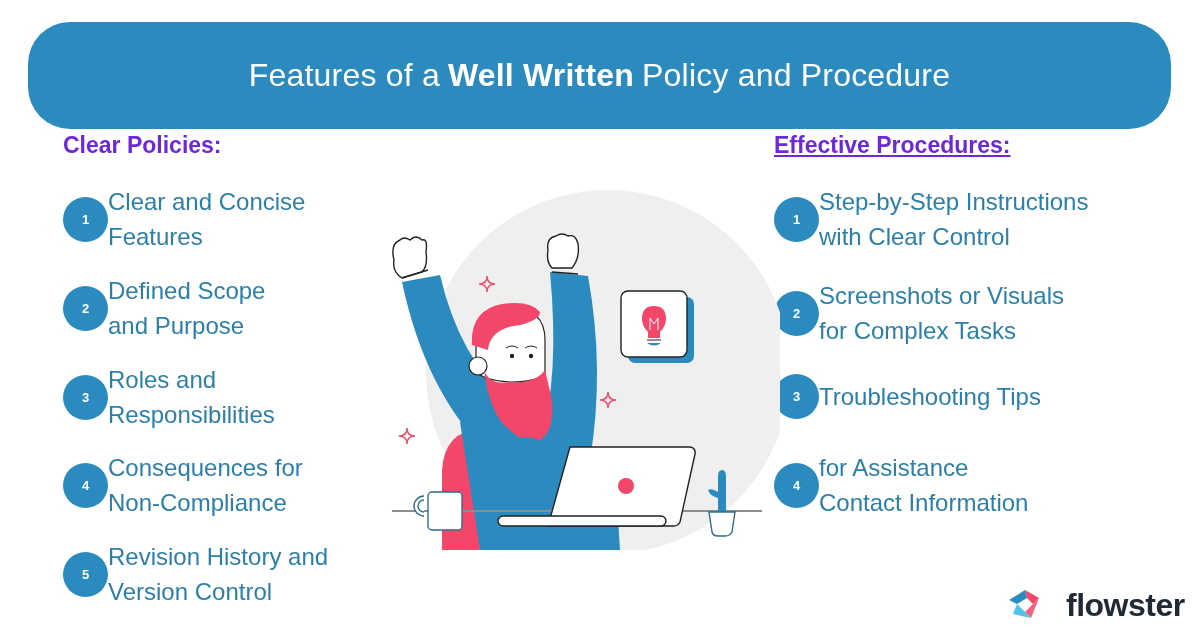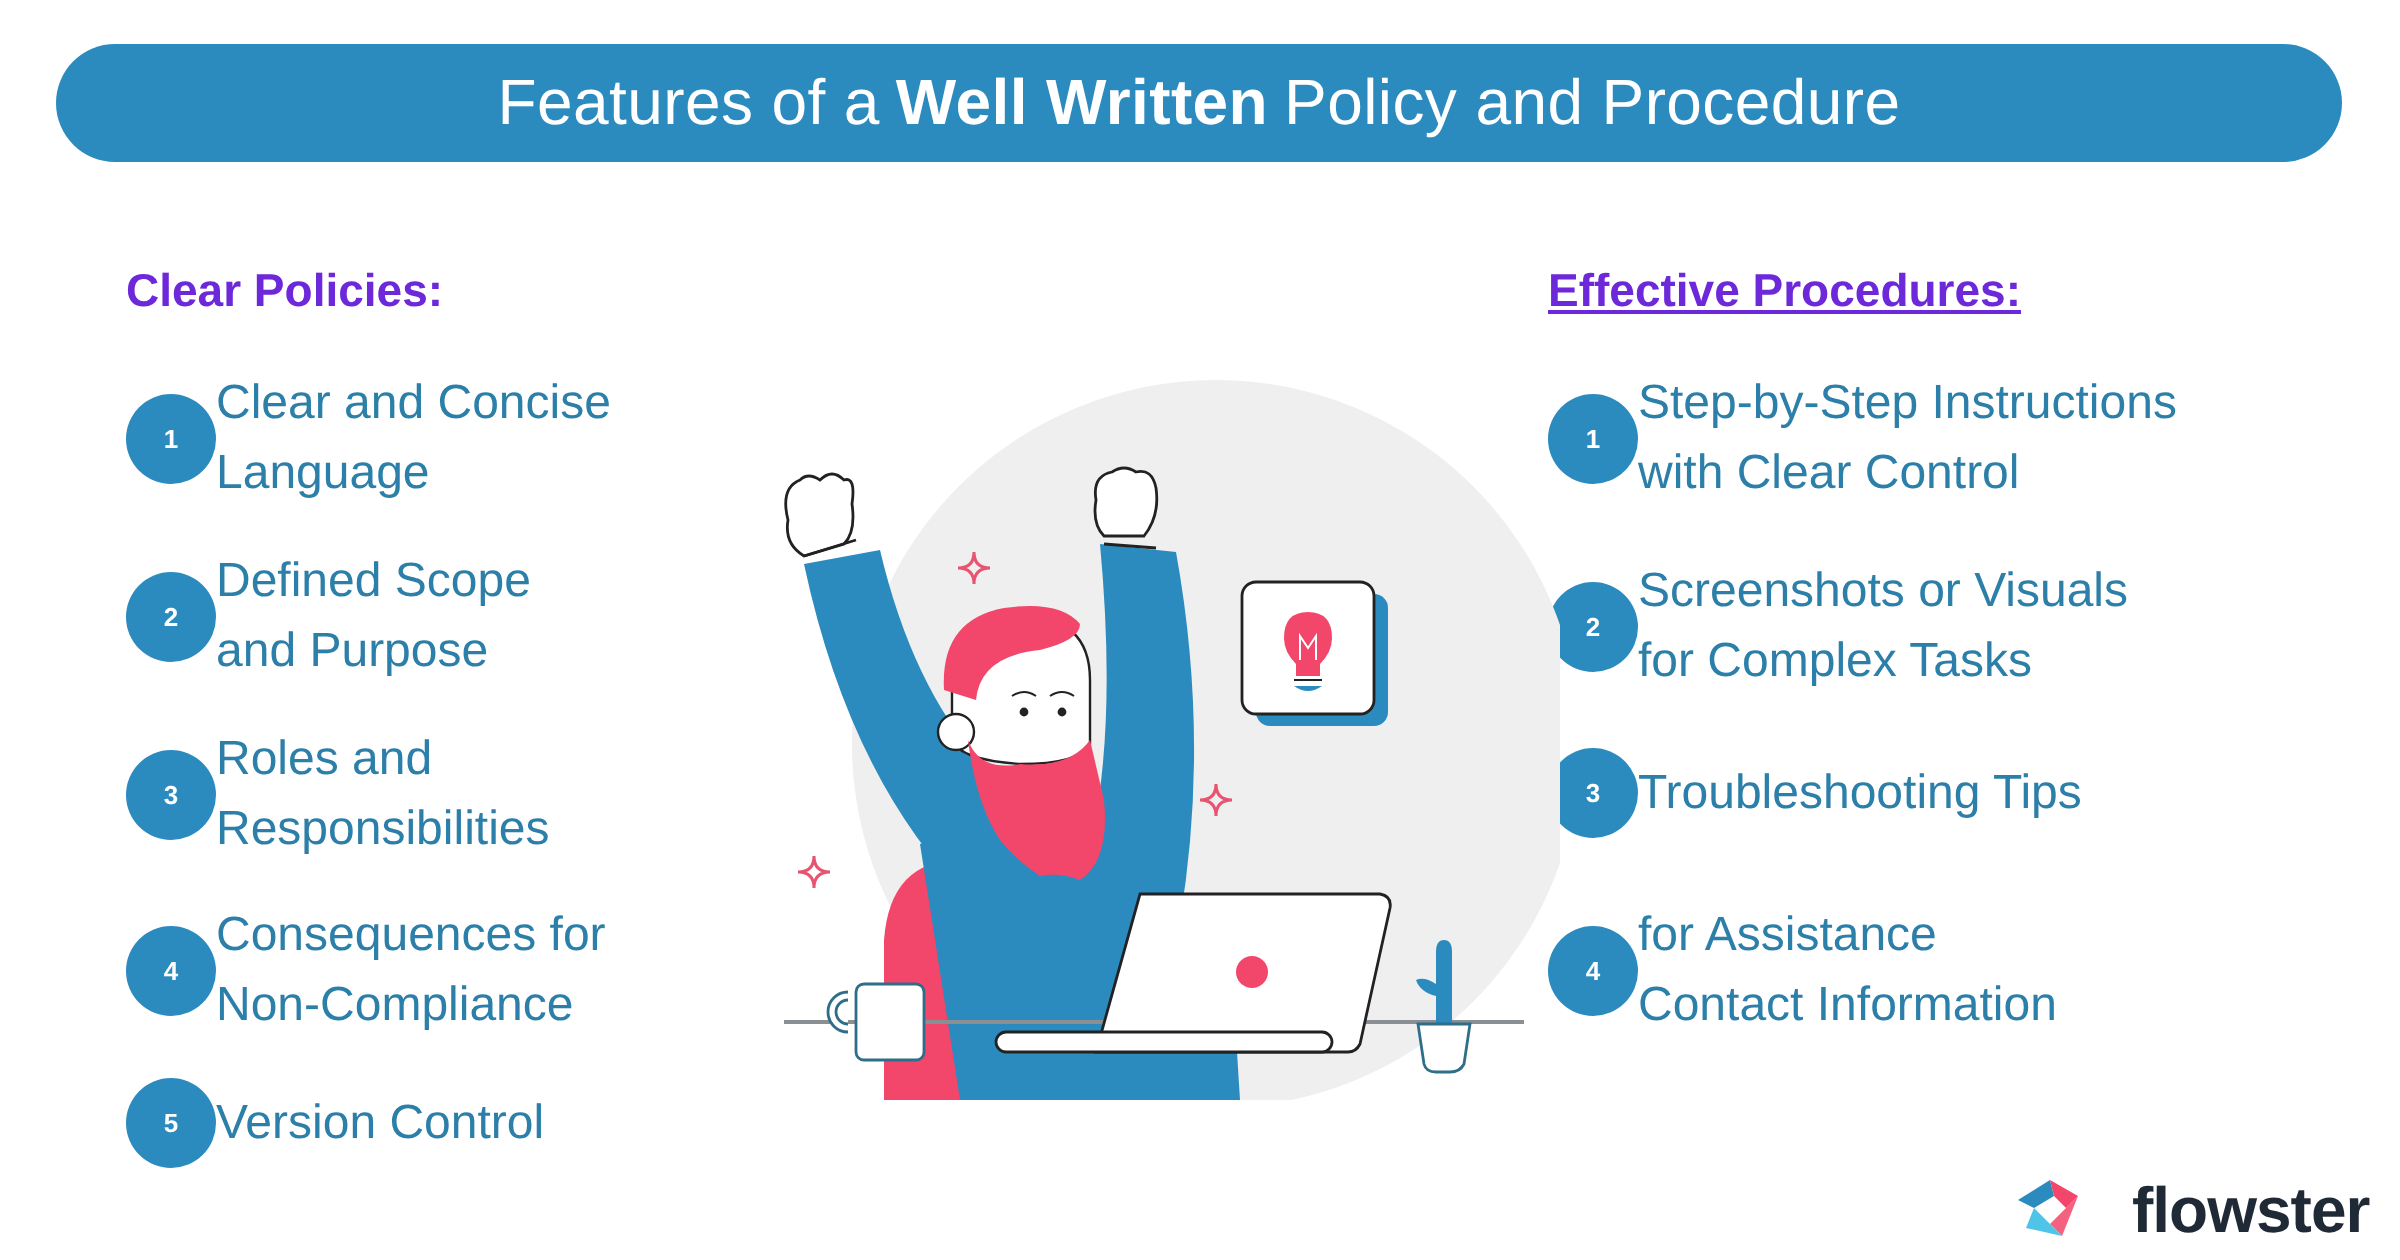--- a/index.html
+++ b/index.html
@@ -1,20 +1,20 @@
 <!DOCTYPE html>
 <html><head>
 <meta charset="utf-8">
 <style>
   * { box-sizing: border-box; margin: 0; padding: 0; }
   html, body { width: 1200px; height: 630px; overflow: hidden; background: #ffffff; }
   body { position: relative; font-family: "Liberation Sans", "DejaVu Sans", sans-serif; }
 
   .banner {
-    position: absolute; left: 28px; top: 22px; width: 1143px; height: 59px;
+    position: absolute; left: 28px; top: 22px; width: 1143px; height: 107px;
     background: #2b8bbf; border-radius: 42px;
     display: flex; align-items: center; justify-content: center;
     color: #ffffff; font-size: 32px; letter-spacing: 0.2px;
   }
   .banner .normal { font-weight: 400; }
   .banner .bold { font-weight: 700; margin: 0 8px; }
 
   .section-title {
     position: absolute; font-size: 23px; font-weight: 700; color: #6d28d9;
   }
@@ -46,21 +46,21 @@
   <span class="bold">Well Written</span>
   <span class="normal">Policy and Procedure</span>
 </div>
 
 <div class="section-title left-title">Clear Policies:</div>
 
 <div class="item" style="left:63px; top:184px;">
   <div class="num">1</div>
   <div class="item-text">
     <span>Clear and Concise</span>
-    <span>Language</span>
+    <span>Features</span>
   </div>
 </div>
 <div class="item" style="left:63px; top:273px;">
   <div class="num">2</div>
   <div class="item-text">
     <span>Defined Scope</span>
     <span>and Purpose</span>
   </div>
 </div>
 <div class="item" style="left:63px; top:362px;">
@@ -73,20 +73,21 @@
 <div class="item" style="left:63px; top:450px;">
   <div class="num">4</div>
   <div class="item-text">
     <span>Consequences for</span>
     <span>Non-Compliance</span>
   </div>
 </div>
 <div class="item" style="left:63px; top:539px;">
   <div class="num">5</div>
   <div class="item-text">
+    <span>Revision History and</span>
     <span>Version Control</span>
   </div>
 </div>
 
 <div class="section-title right-title">Effective Procedures:</div>
 
 <div class="item" style="left:774px; top:184px;">
   <div class="num">1</div>
   <div class="item-text">
     <span>Step-by-Step Instructions</span>

